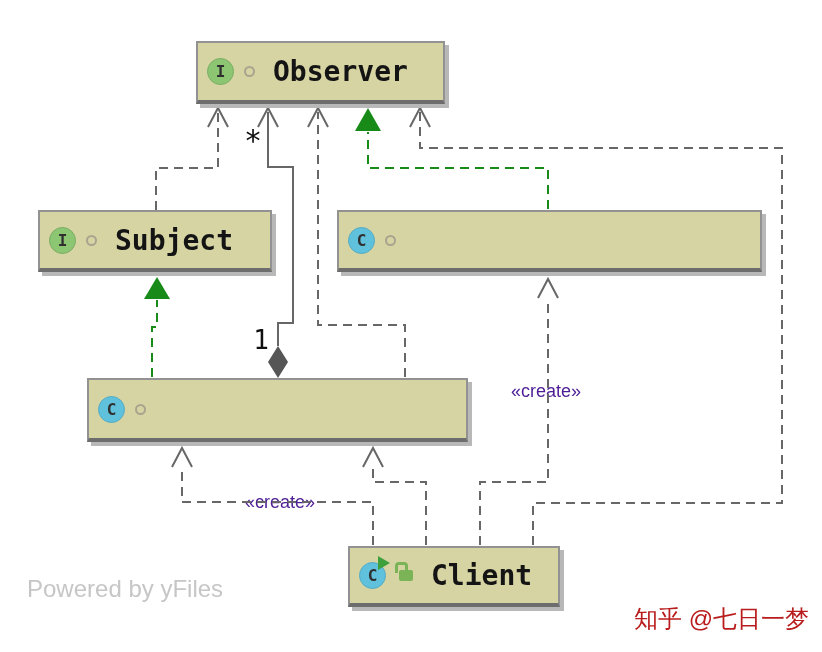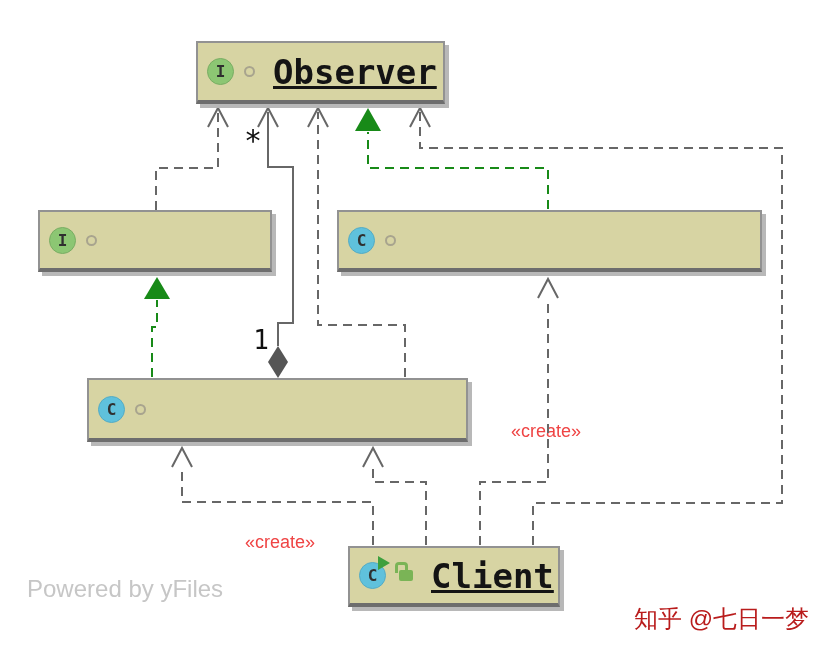--- a/index.html
+++ b/index.html
@@ -1,42 +1,42 @@
 <!DOCTYPE html>
 <html><head>
 <meta charset="utf-8">
 <style>
   html,body{margin:0;padding:0;background:#ffffff;}
   #canvas{position:relative;width:822px;height:652px;background:#ffffff;overflow:hidden;
           font-family:"Liberation Sans",sans-serif;}
 
   
   .elabel{position:absolute;transform:translateX(-50%);font:18px "Liberation Sans",sans-serif;
-          color:#ef4444;white-space:nowrap;z-index:1;margin-top:40px;}
+          color:#4c1d95;white-space:nowrap;z-index:1;}
   .mult{position:absolute;transform:translateX(-50%);font:26px "DejaVu Sans Mono",monospace;
         color:#101010;line-height:1;z-index:1;}
   .mult-star{font-size:30px;}
 
   
   svg.edges{position:absolute;left:0;top:0;z-index:2;}
   .dash{fill:none;stroke-width:2;stroke-dasharray:9 6;}
   .solid{fill:none;stroke-width:2;}
   .gray{stroke:#676767;}
   .green{stroke:#188a18;}
   .head{fill:none;stroke:#676767;stroke-width:2;}
   .tri{fill:#188a18;stroke:none;}
   .diamond{fill:#565656;stroke:none;}
 
   
   .node{position:absolute;box-sizing:border-box;background:#d7d4a3;
         border:2px solid #929292;border-bottom:4px solid #6d6d6d;
         box-shadow:4px 4px 0 #b8b8b8;
         display:flex;align-items:center;padding-left:9px;z-index:3;}
-  .node-label{font-family:"DejaVu Sans Mono",monospace;font-weight:bold;font-size:34px;
-              color:#141414;margin-left:18px;white-space:nowrap;text-decoration:underline;}
+  .node-label{font-family:"DejaVu Sans Mono",monospace;font-weight:bold;font-size:28px;
+              color:#141414;margin-left:18px;white-space:nowrap;}
   .badge{width:27px;height:27px;border-radius:50%;display:flex;align-items:center;
          justify-content:center;font:bold 16px "DejaVu Sans Mono",monospace;color:#2f2f2f;
          flex:none;box-sizing:border-box;}
   .badge.iface{background:#8cc673;border:1px solid #79ad63;}
   .badge.cls{background:#5fc1dc;border:1px solid #54abc4;}
   .ring{width:7px;height:7px;border:2px solid #a8a48e;border-radius:50%;
         margin-left:10px;flex:none;}
 
   
   .client-icons{position:relative;display:flex;align-items:center;flex:none;}
@@ -106,20 +106,21 @@
 
   <div class="node" style="left:196px;top:41px;width:249px;height:63px;">
     <span class="badge iface">I</span>
     <span class="ring"></span>
     <span class="node-label">Observer</span>
   </div>
 
   <div class="node" style="left:38px;top:210px;width:234px;height:62px;">
     <span class="badge iface">I</span>
     <span class="ring"></span>
+    <span class="node-label">Subject</span>
   </div>
 
   <div class="node" style="left:337px;top:210px;width:425px;height:62px;">
     <span class="badge cls">C</span>
     <span class="ring"></span>
   </div>
 
   <div class="node" style="left:87px;top:378px;width:381px;height:64px;">
     <span class="badge cls">C</span>
     <span class="ring"></span>

